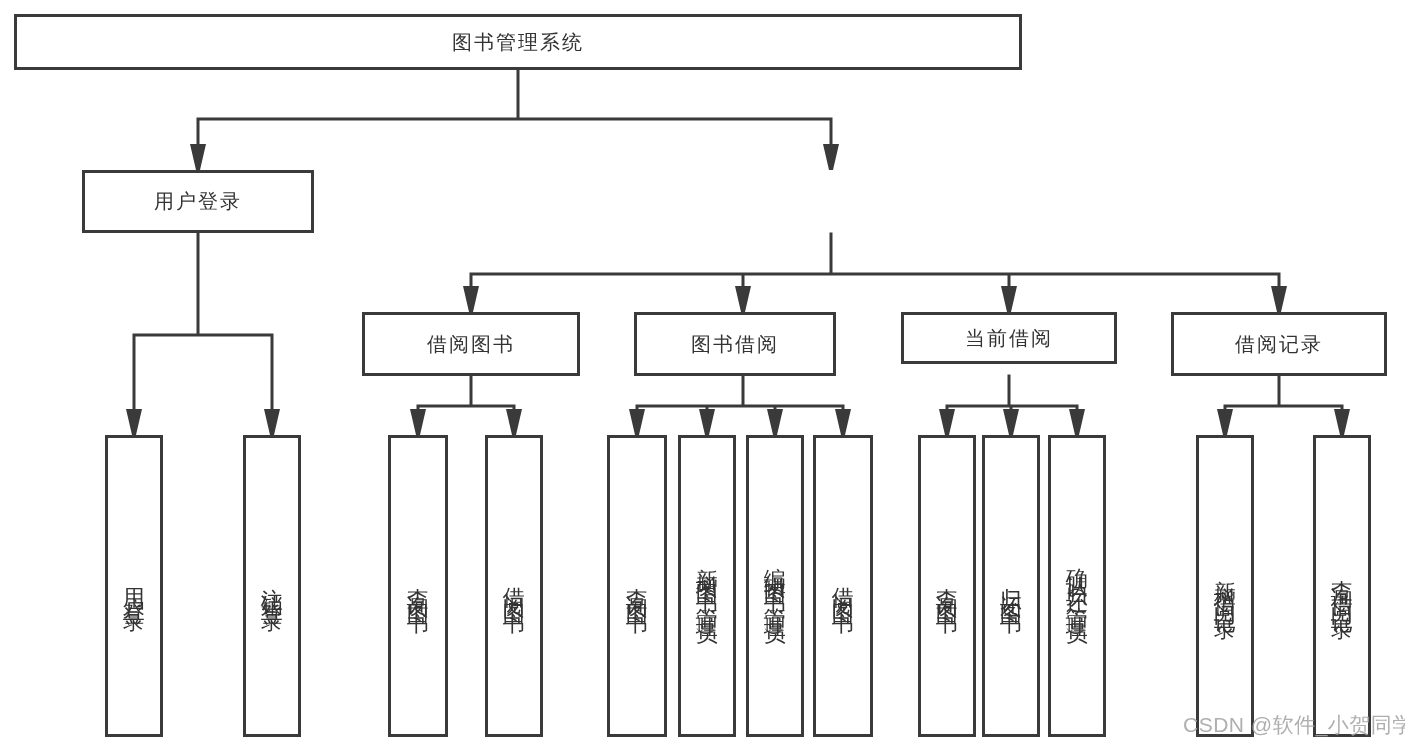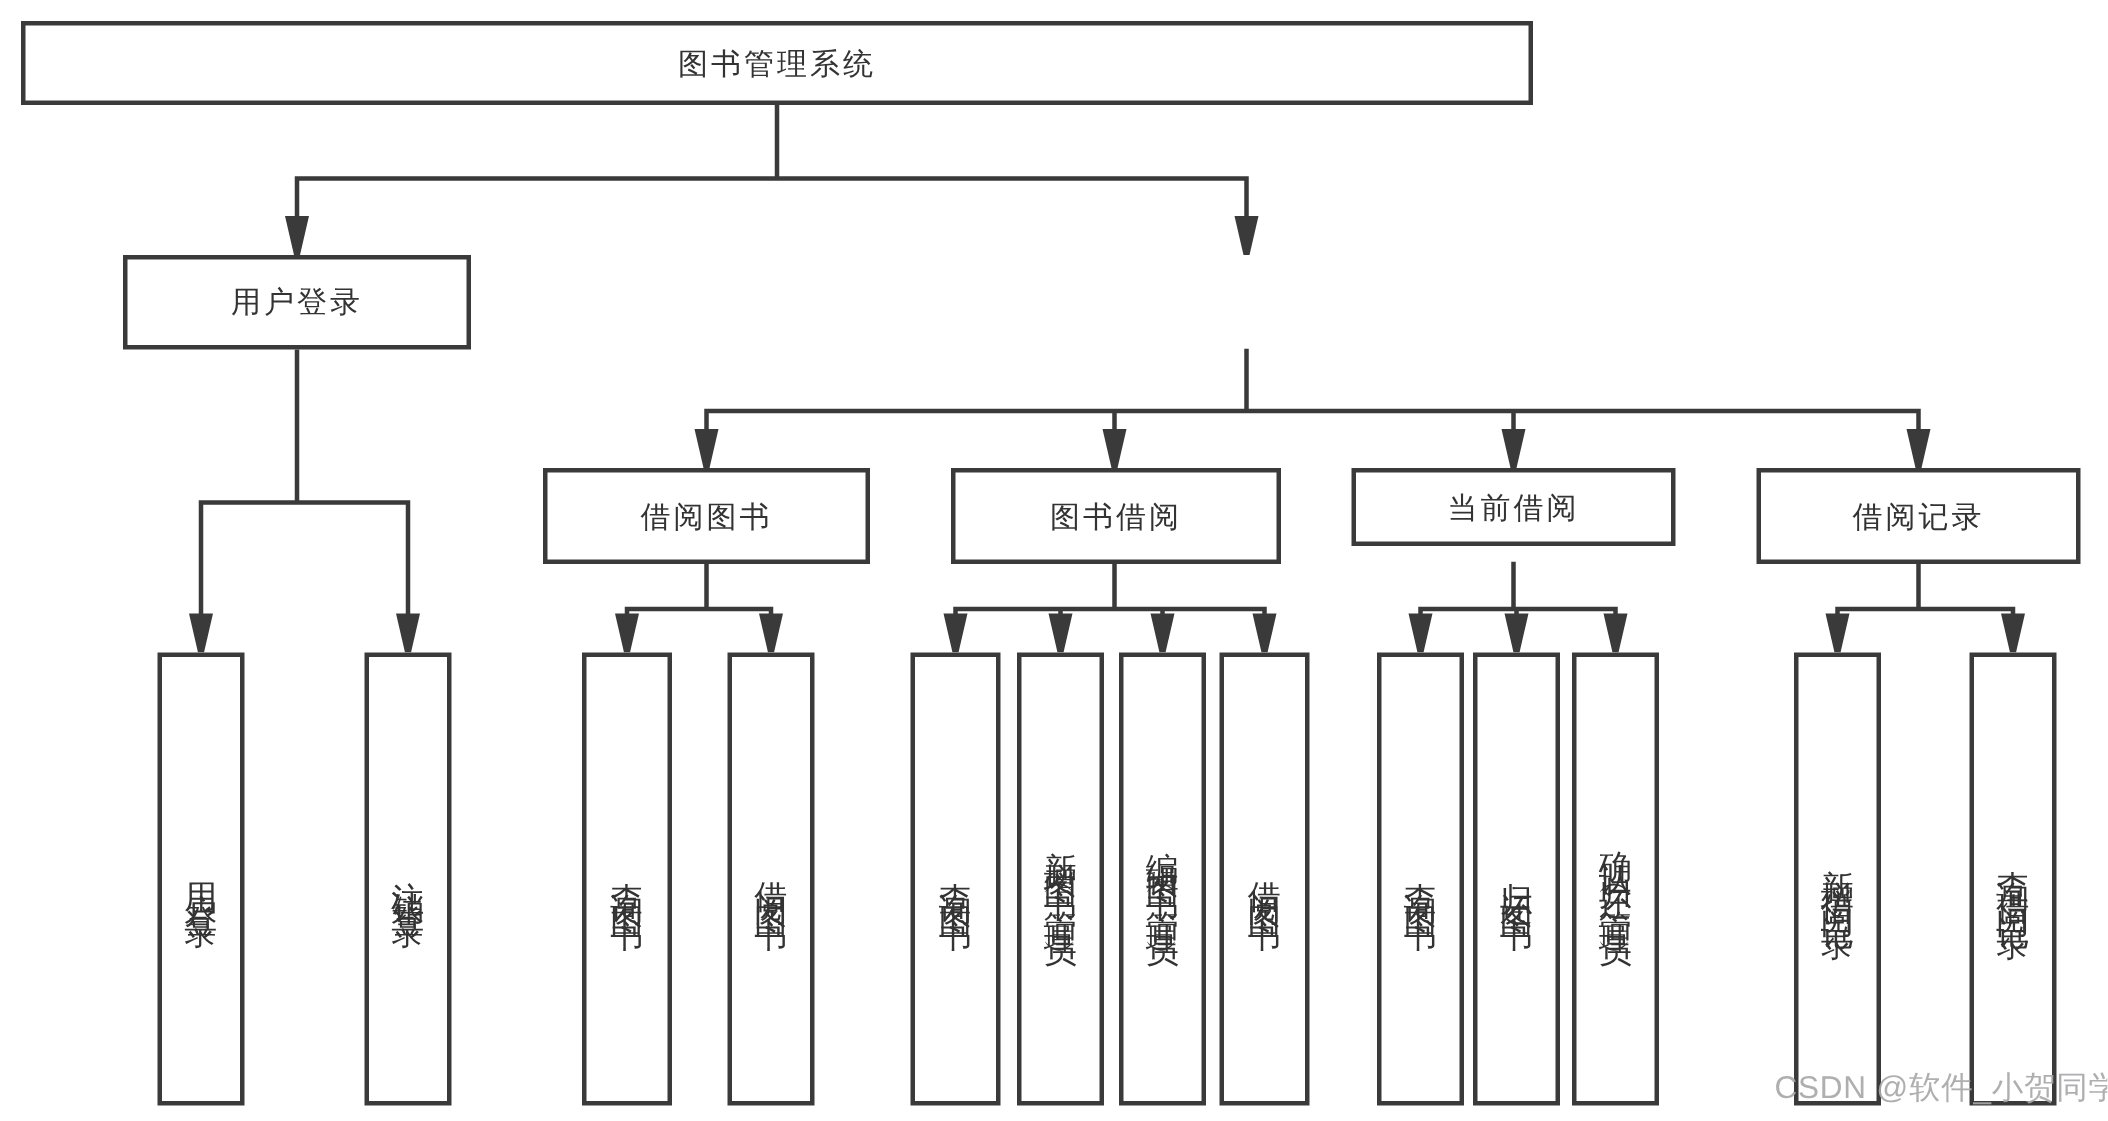--- a/index.html
+++ b/index.html
@@ -75,21 +75,21 @@
         <polygon points="1217,409 1233,409 1227,435 1223,435"></polygon>
         <polygon points="1334,409 1350,409 1344,435 1340,435"></polygon>
       </g>
   </svg>
 
   <div class="node h" style="left:14px;top:14px;width:1008px;height:56px">图书管理系统</div>
 
   <div class="node h" style="left:82px;top:170px;width:232px;height:63px">用户登录</div>
 
   <div class="node h" style="left:362px;top:312px;width:218px;height:64px">借阅图书</div>
-  <div class="node h" style="left:634px;top:312px;width:220px;height:64px">图书借阅</div>
+  <div class="node h" style="left:634px;top:312px;width:202px;height:64px">图书借阅</div>
   <div class="node h" style="left:901px;top:312px;width:216px;height:52px">当前借阅</div>
   <div class="node h" style="left:1171px;top:312px;width:216px;height:64px">借阅记录</div>
 
   <div class="node v" style="left:105px;top:435px;width:58px;height:302px">
     <span>用户登录</span>
     </div>
   <div class="node v" style="left:243px;top:435px;width:58px;height:302px">
     <span>注销登录</span>
     </div>
 

